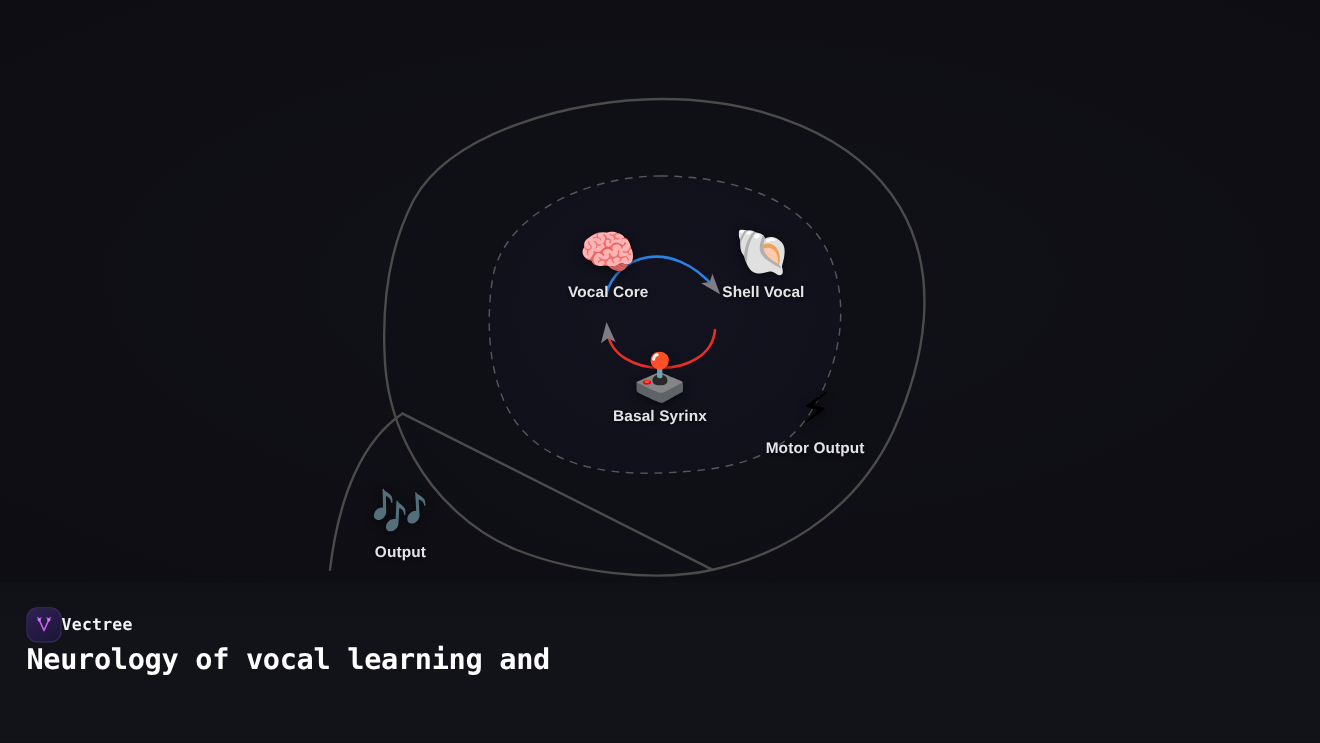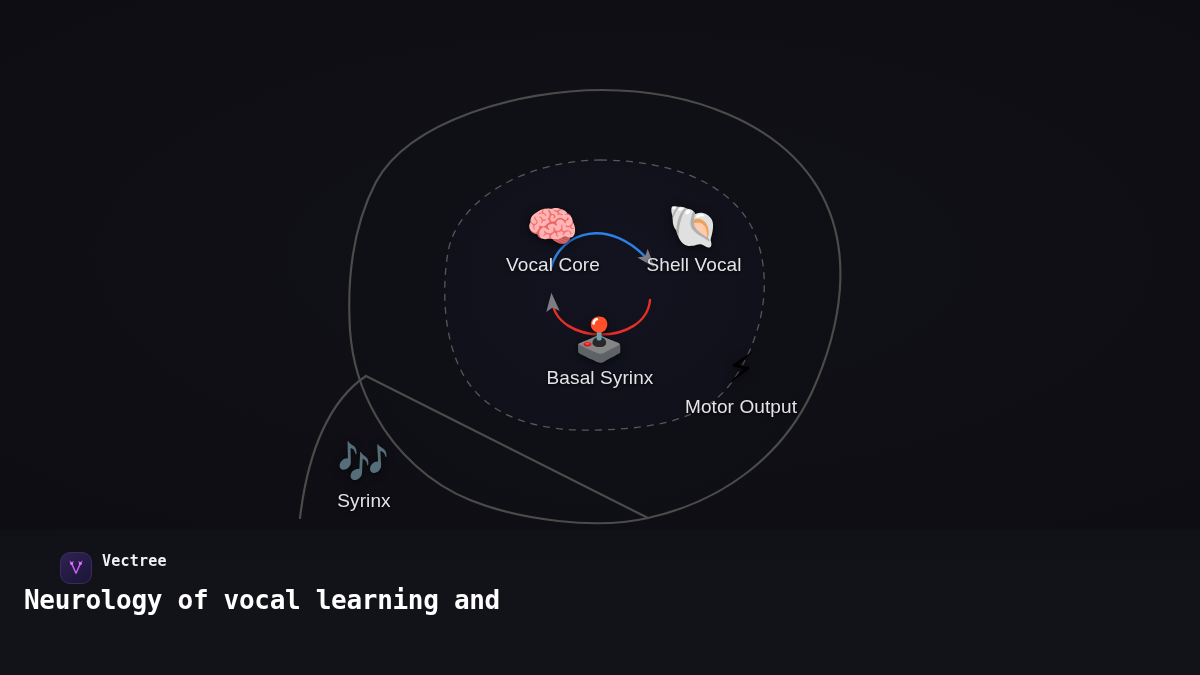--- a/index.html
+++ b/index.html
@@ -29,35 +29,36 @@
     user-select:none;
   }
   .node-emoji {
     font-size:42px; line-height:46px;
     font-family:"DejaVu Sans", sans-serif;
     text-align:center;
     filter:drop-shadow(0 2px 4px rgba(0,0,0,.6));
   }
   .node-label {
     margin-top:4px;
-    font-size:19px;
+    font-size:14px;
     color:#e3e3e8;
     letter-spacing:.1px;
     white-space:nowrap;
     text-shadow:0 1px 3px rgba(0,0,0,.9);
+    font-weight:bold;
   }
 
   
   #footer {
     position:absolute; left:0; bottom:0;
     width:1200px; height:145px;
     background:linear-gradient(180deg,#101017 0%,#121219 35%,#121219 100%);
     padding:22px 24px 0 24px;
   }
-  #brand-row { display:flex; gap:10px;margin-left:36px; }
+  #brand-row { display:flex; align-items:center; gap:0; }
   #brand-mark {
     width:32px; height:32px; border-radius:10px;
     background:linear-gradient(150deg,#2f2352 0%,#241a43 55%,#1d1636 100%);
     border:1px solid #3a2c63;
     display:flex; align-items:center; justify-content:center;
     flex:0 0 auto;
   }
   #brand-name {
     font-family:"DejaVu Sans Mono", monospace;
     font-size:15px; font-weight:bold; color:#f2f2f5;
@@ -136,21 +137,21 @@
     <div class="node-label">Basal Syrinx</div>
   </div>
 
   <div class="node" style="left:741px; top:382px;">
     <div class="node-emoji">⚡</div>
     <div class="node-label">Motor Output</div>
   </div>
 
   <div class="node" style="left:364px; top:476px;">
     <div class="node-emoji">🎶</div>
-    <div class="node-label">Syrinx</div>
+    <div class="node-label">Output</div>
   </div>
 
 </div>
 
 <div id="footer">
 
   <div id="brand-row">
     <div id="brand-mark">
       <svg width="20" height="20" viewBox="0 0 20 20">
         <path d="M5.6,5.4 L10,15.2 L14.4,5.4" fill="none" stroke="#c561f0" stroke-width="1.5" stroke-linecap="round" stroke-linejoin="round"></path>

